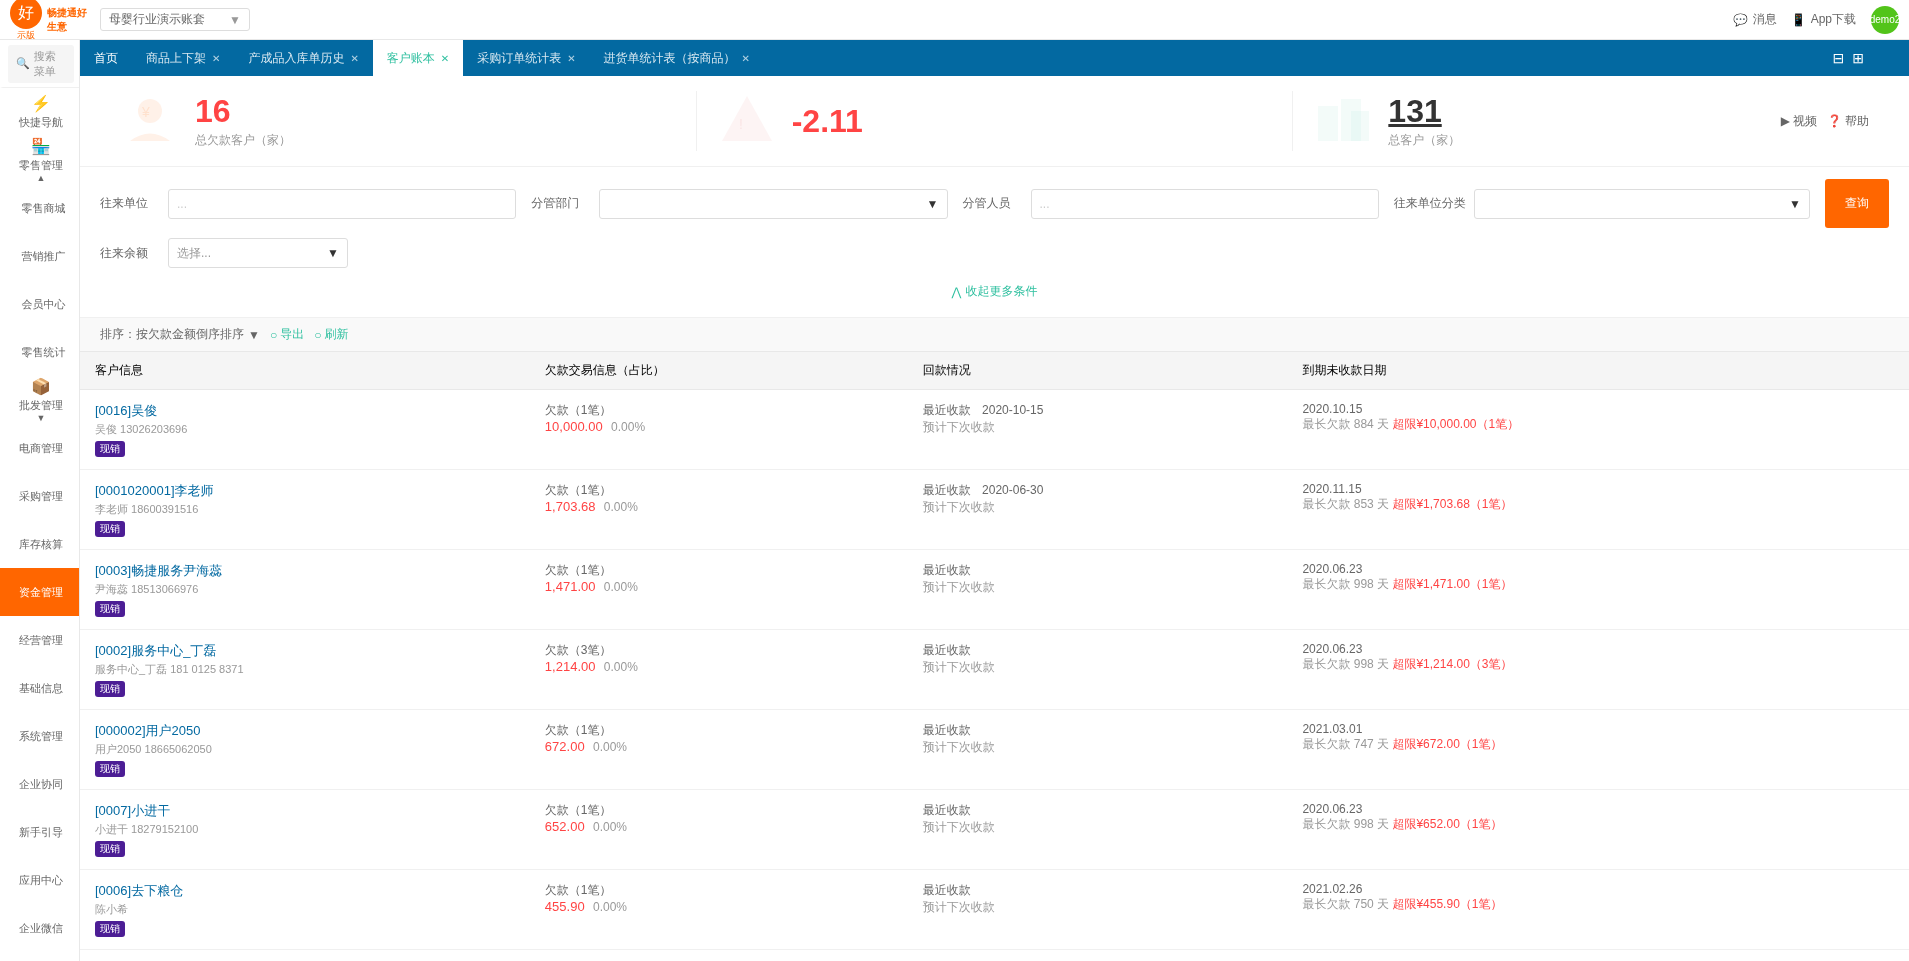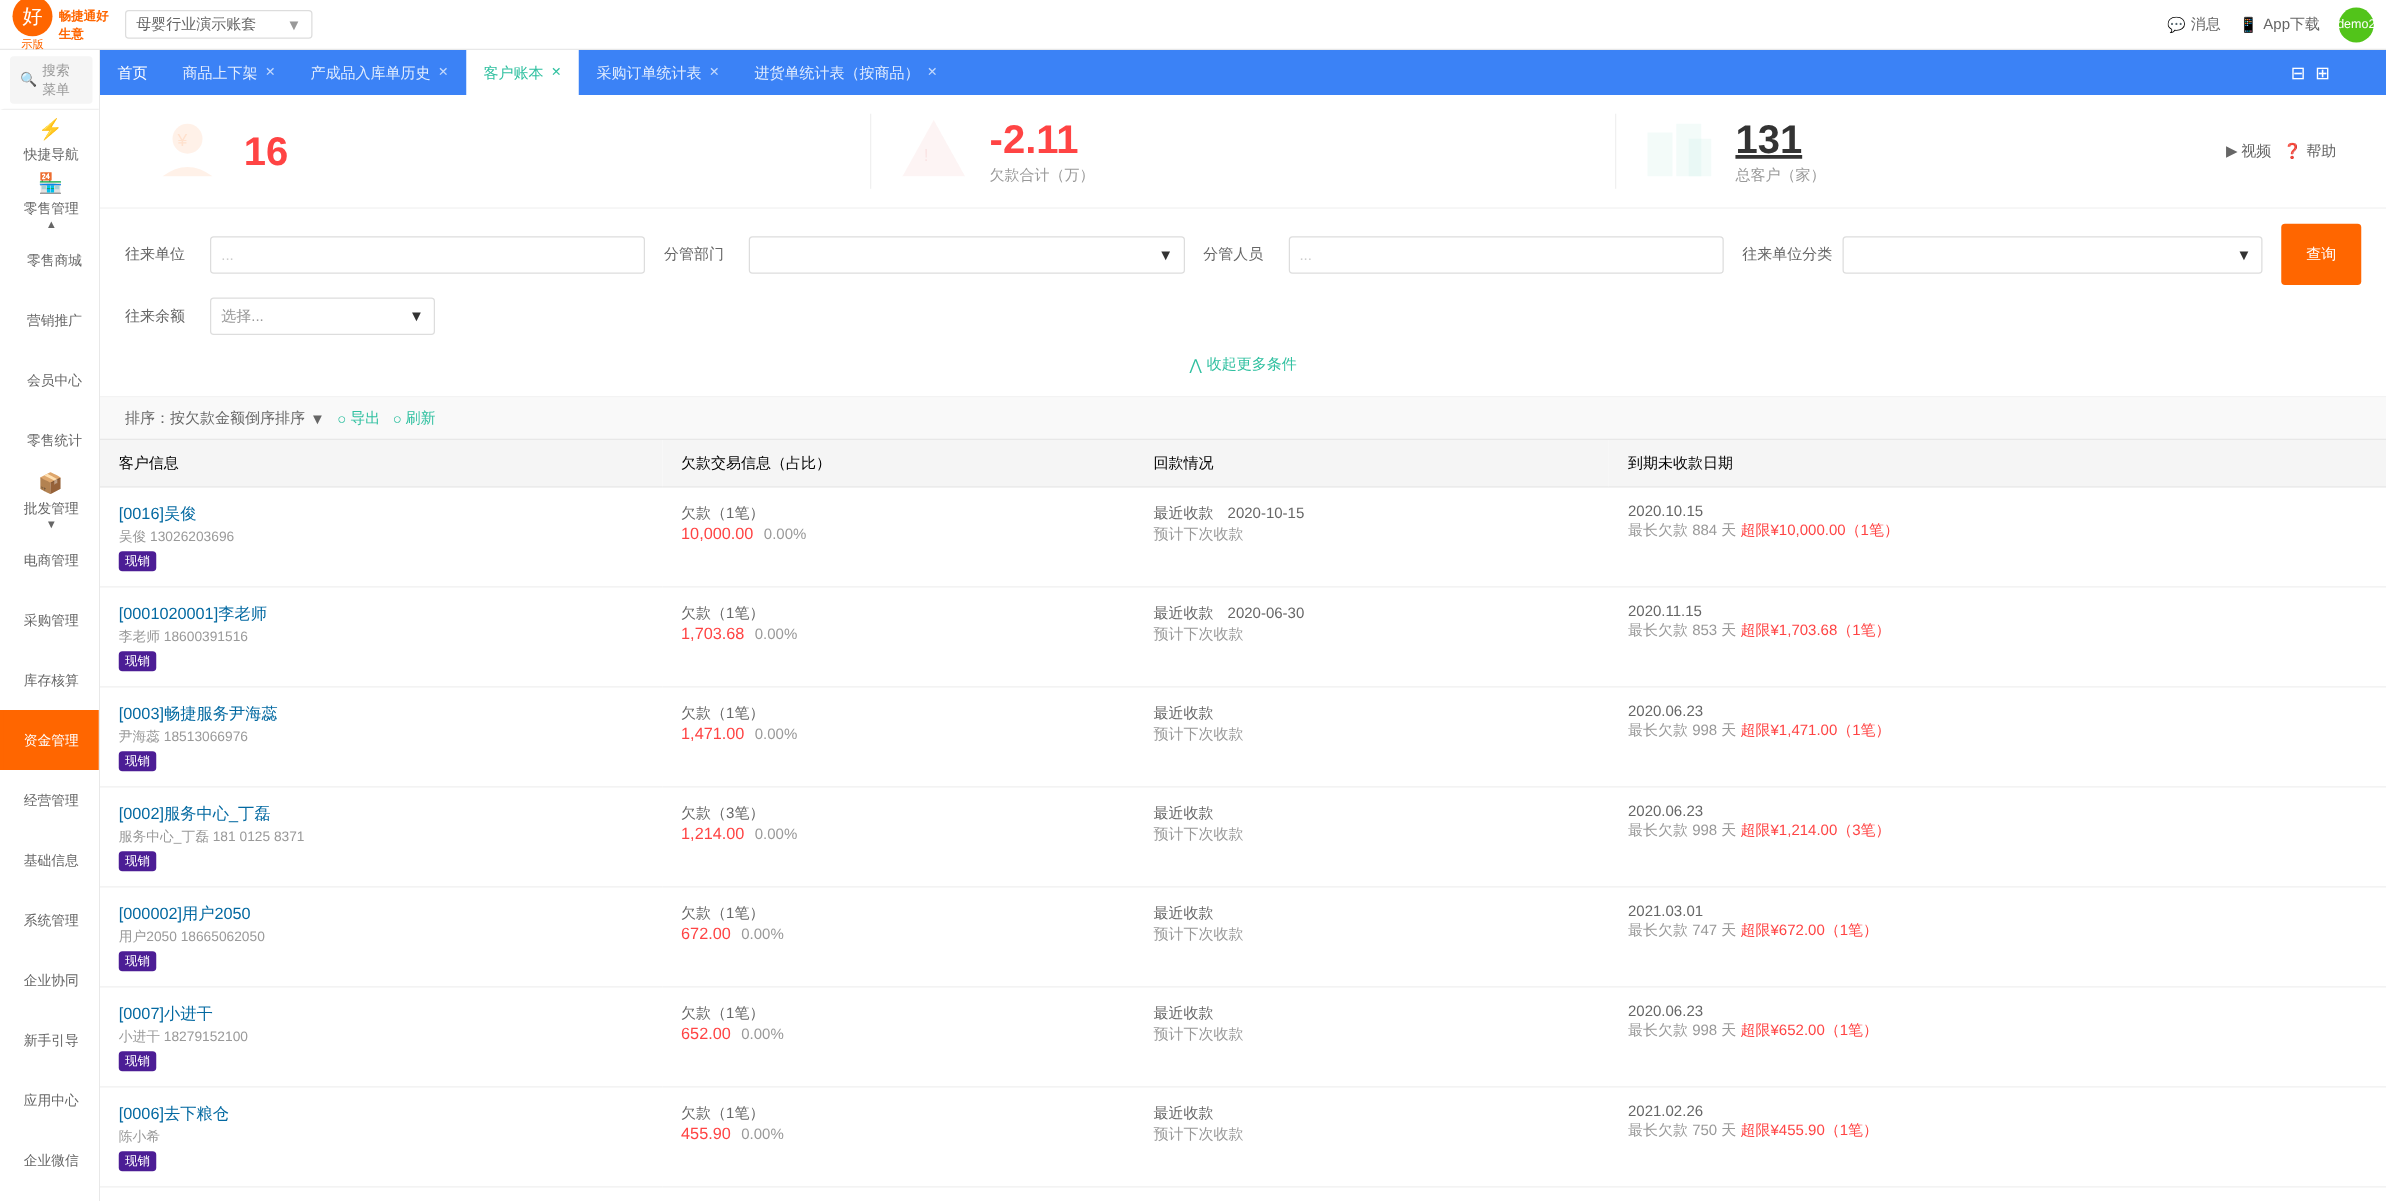--- a/index.html
+++ b/index.html
@@ -19,21 +19,21 @@
     
     .sidebar { width: 80px; background: #fff; border-right: 1px solid #e8e8e8; display: flex; flex-direction: column; flex-shrink: 0; overflow-y: auto; }
     .sidebar-item { display: flex; flex-direction: column; align-items: center; justify-content: center; padding: 10px 5px; cursor: pointer; font-size: 11px; color: #666; border-left: 3px solid transparent; min-height: 48px; }
     .sidebar-item.active { background: #ff6600; color: white; border-left-color: #ff6600; }
     .sidebar-item .icon { font-size: 16px; margin-bottom: 2px; }
 
     
     .content-area { flex: 1; display: flex; flex-direction: column; overflow: hidden; }
 
     
-    .tab-bar { display: flex; background: #3b82f6; align-items: center; height: 36px; flex-shrink: 0; padding-right: 40px; }
+    .tab-bar { display: flex; background: #0369a1; align-items: center; height: 36px; flex-shrink: 0; padding-right: 40px; }
     .tab-item { display: flex; align-items: center; padding: 0 14px; height: 36px; font-size: 12px; color: rgba(255,255,255,0.85); cursor: pointer; position: relative; white-space: nowrap; }
     .tab-item.active { background: #fff; color: #30c0a0; }
     .tab-item .tab-close { margin-left: 6px; font-size: 10px; color: rgba(255,255,255,0.7); }
     .tab-item.active .tab-close { color: #30c0a0; }
     .tab-home { padding: 0 14px; height: 36px; display: flex; align-items: center; font-size: 12px; color: white; cursor: pointer; }
     .tab-bar-actions { margin-left: auto; display: flex; align-items: center; gap: 8px; padding-right: 5px; }
     .tab-bar-actions span { color: white; cursor: pointer; font-size: 16px; }
 
     
     .page-content { flex: 1; overflow-y: auto; background: #fff; }
@@ -236,32 +236,32 @@
           <div class="summary-card">
             <div class="summary-icon">
               <svg width="60" height="60" viewBox="0 0 60 60">
                 <circle cx="30" cy="20" r="12" fill="#ff6600" opacity="0.3"></circle>
                 <path d="M10 50 Q30 35 50 50" fill="#ff6600" opacity="0.3"></path>
                 <text x="22" y="26" fill="#ff6600" font-size="14" opacity="0.5">¥</text>
               </svg>
             </div>
             <div class="summary-info">
               <div class="summary-number red">16</div>
+              <div class="summary-label">总欠款客户（家）</div>
             </div>
           </div>
           <div class="summary-card">
             <div class="summary-icon">
               <svg width="60" height="60" viewBox="0 0 60 60">
                 <polygon points="30,5 55,50 5,50" fill="#e57373" opacity="0.25"></polygon>
                 <text x="22" y="38" fill="#e57373" font-size="14" opacity="0.5">!</text>
               </svg>
             </div>
             <div class="summary-info">
               <div class="summary-number red">-2.11</div>
-              <div class="summary-label">欠款合计（万）</div>
             </div>
           </div>
           <div class="summary-card">
             <div class="summary-icon">
               <svg width="60" height="60" viewBox="0 0 60 60">
                 <rect x="5" y="15" width="20" height="35" fill="#30c0a0" opacity="0.2"></rect>
                 <rect x="28" y="8" width="20" height="42" fill="#30c0a0" opacity="0.2"></rect>
                 <rect x="38" y="20" width="18" height="30" fill="#30c0a0" opacity="0.2"></rect>
               </svg>
             </div>

